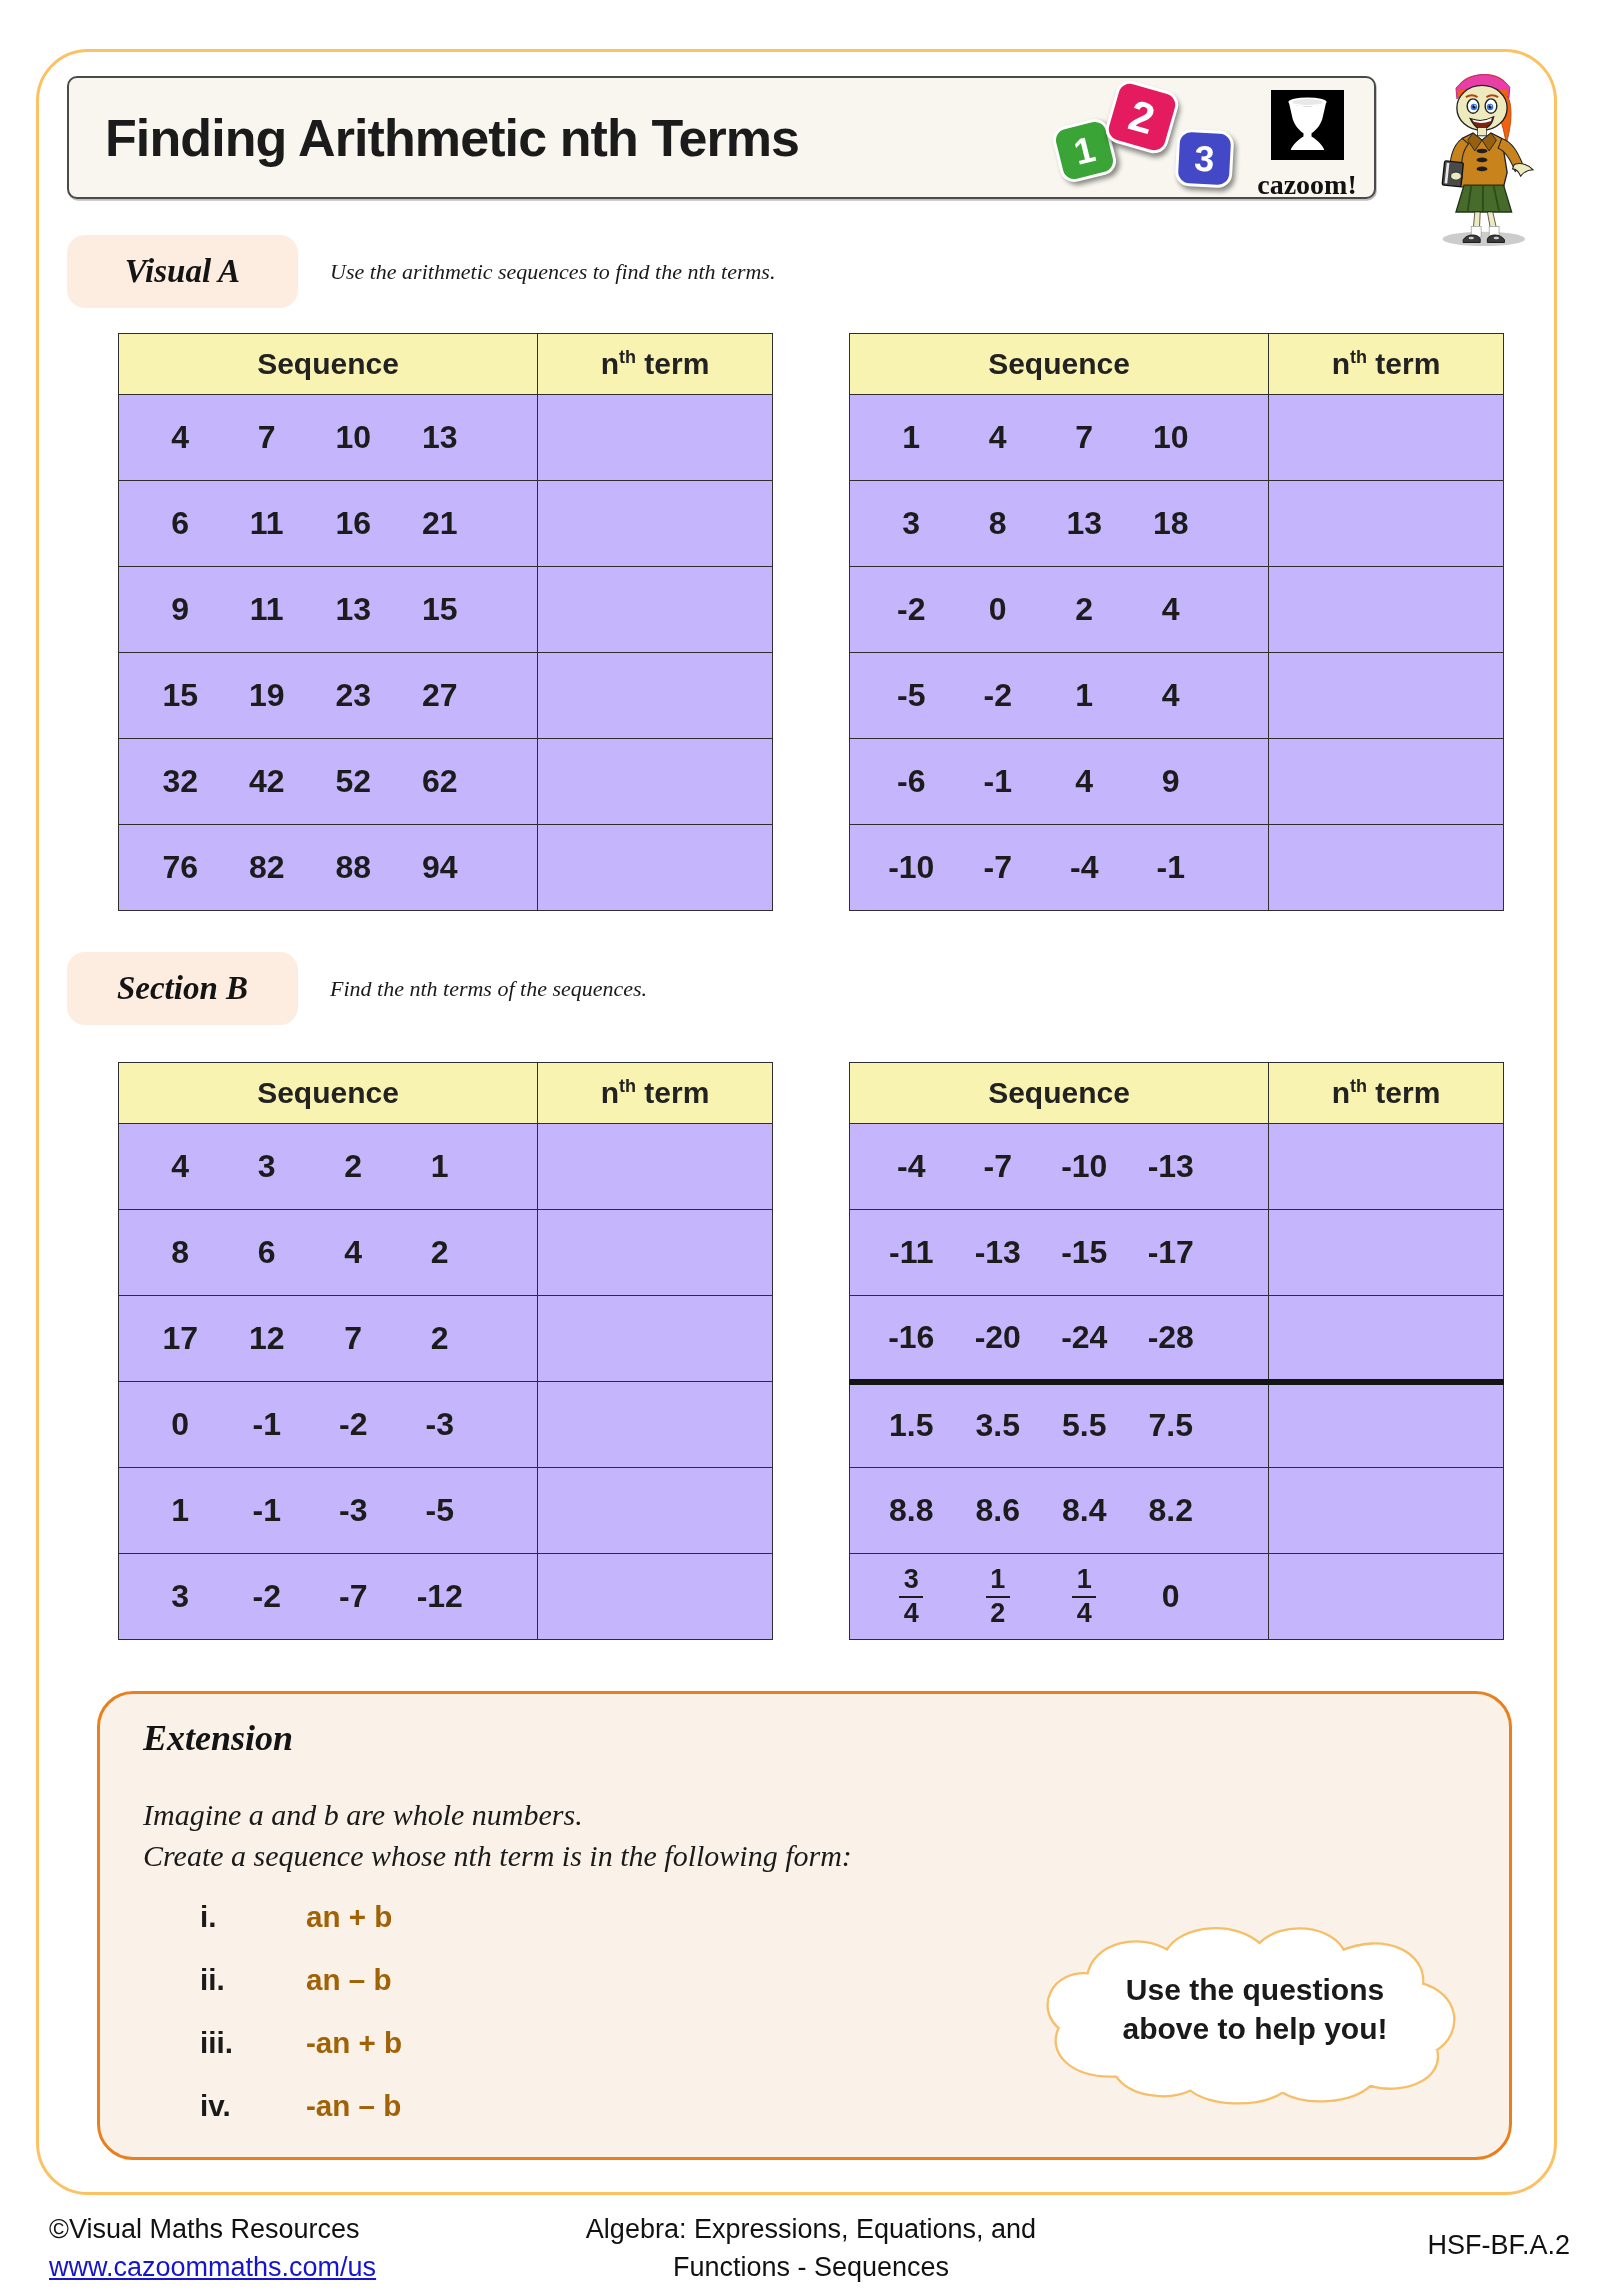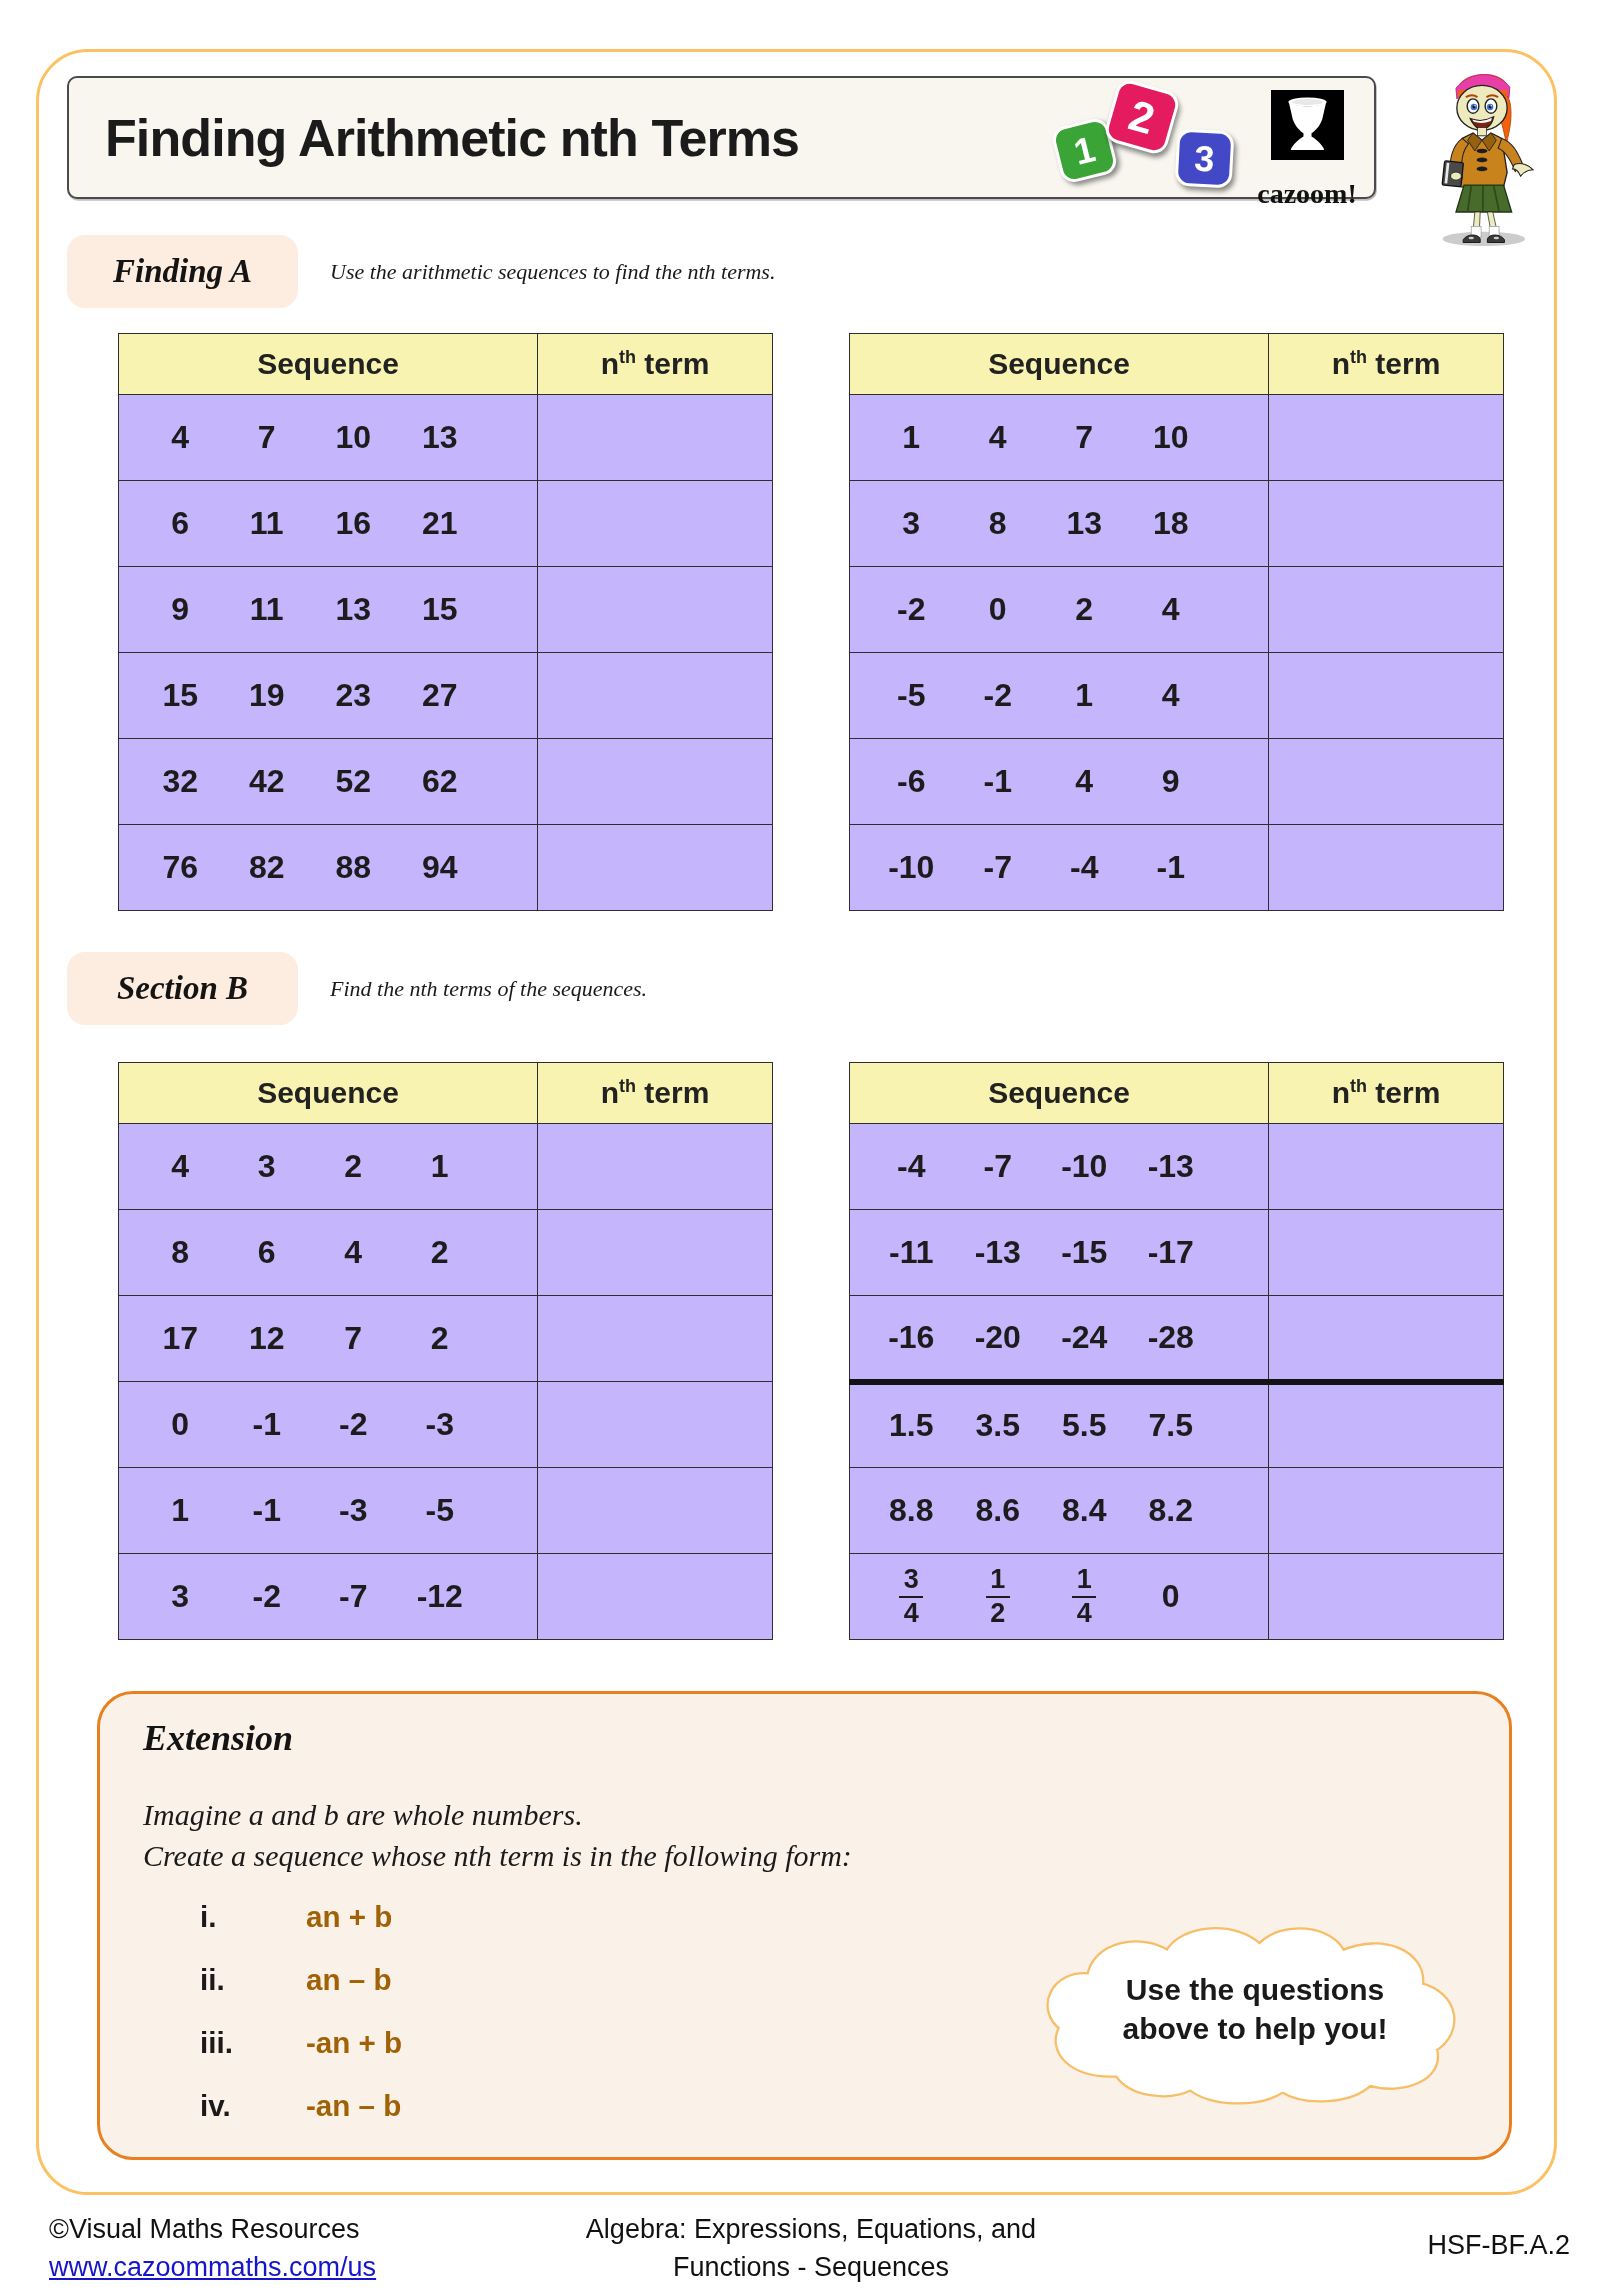--- a/index.html
+++ b/index.html
@@ -23,21 +23,21 @@
     font-size:52px;font-weight:bold;color:#1b1b1b;letter-spacing:-0.9px}
   .logo-123{position:absolute;left:982px;top:5.4px;width:215px;height:112px}
   .block{position:absolute;display:flex;align-items:center;justify-content:center;color:#fff;
     font-weight:bold;border:3.6px solid #fff;border-radius:14.3px;
     box-shadow:2.7px 3.6px 5.4px rgba(0,0,0,.45)}
   .b1{left:5.4px;top:39px;width:57px;height:57px;font-size:36px;background:var(--logo-green);transform:rotate(-14deg)}
   .b2{left:59px;top:1.8px;width:64px;height:64px;font-size:43px;background:var(--logo-pink);transform:rotate(16deg)}
   .b3{left:125px;top:47px;width:57px;height:57px;font-size:36px;background:var(--logo-blue);transform:rotate(3deg)}
   .cazoom-logo{position:absolute;left:1171px;top:11.6px;width:134px;text-align:center}
   .drum-box{width:73px;height:70px;background:#000;margin:0 auto;display:flex;align-items:center;justify-content:center}
-  .cazoom-text{font-family:"Liberation Serif",serif;font-weight:bold;font-size:28px;color:#111;margin-top:18px}
+  .cazoom-text{font-family:"Liberation Serif",serif;font-weight:bold;font-size:28px;color:#111;margin-top:9px}
   .girl{position:absolute;left:1426px;top:63px;z-index:5}
 
   
   .section-label{position:absolute;left:67px;width:231px;height:73px;background:var(--section-label-bg);
     border-radius:18px;display:flex;align-items:center;justify-content:center;
     font-family:"Liberation Serif",serif;font-weight:bold;font-style:italic;font-size:33px;color:#141414}
   .instruction{position:absolute;left:330px;height:73px;display:flex;align-items:center;
     font-family:"Liberation Serif",serif;font-style:italic;font-size:22px;color:#1a1a1a}
   .row-a{top:235px}.row-b{top:952px}
 
@@ -146,21 +146,21 @@
     <path d="M52,166 L50,188 L57,188 L58,166 Z" fill="#EDEBBE" stroke="#222" stroke-width="0.8"></path>
     <path d="M66,166 L70,188 L77,188 L72,166 Z" fill="#EDEBBE" stroke="#222" stroke-width="0.8"></path>
     <rect x="48" y="182" width="11" height="12" fill="#fff" stroke="#999" stroke-width="0.8"></rect>
     <rect x="68" y="182" width="11" height="12" fill="#fff" stroke="#999" stroke-width="0.8"></rect>
     <path d="M39,197 C43,190 56,190 58,196 L58,200 L39,200 Z" fill="#3A3A3A" stroke="#111" stroke-width="1"></path>
     <path d="M66,196 C68,190 81,190 85,197 L85,200 L66,200 Z" fill="#3A3A3A" stroke="#111" stroke-width="1"></path>
     <ellipse cx="48" cy="195" rx="3" ry="1.5" fill="#cfcfcf"></ellipse>
       <ellipse cx="76" cy="195" rx="3" ry="1.5" fill="#cfcfcf"></ellipse>
   </svg>
 
-  <div class="section-label row-a">Finding A</div>
+  <div class="section-label row-a">Visual A</div>
   <div class="instruction row-a">Use the arithmetic sequences to find the nth terms.</div>
   <table class="seq-table t-a-left">
       <colgroup>
         <col class="c1">
         <col class="c2">
       </colgroup>
       <thead>
         <tr>
           <th class="seq-h">Sequence</th>
           <th class="nth-h">n<sup>th</sup> term</th>

